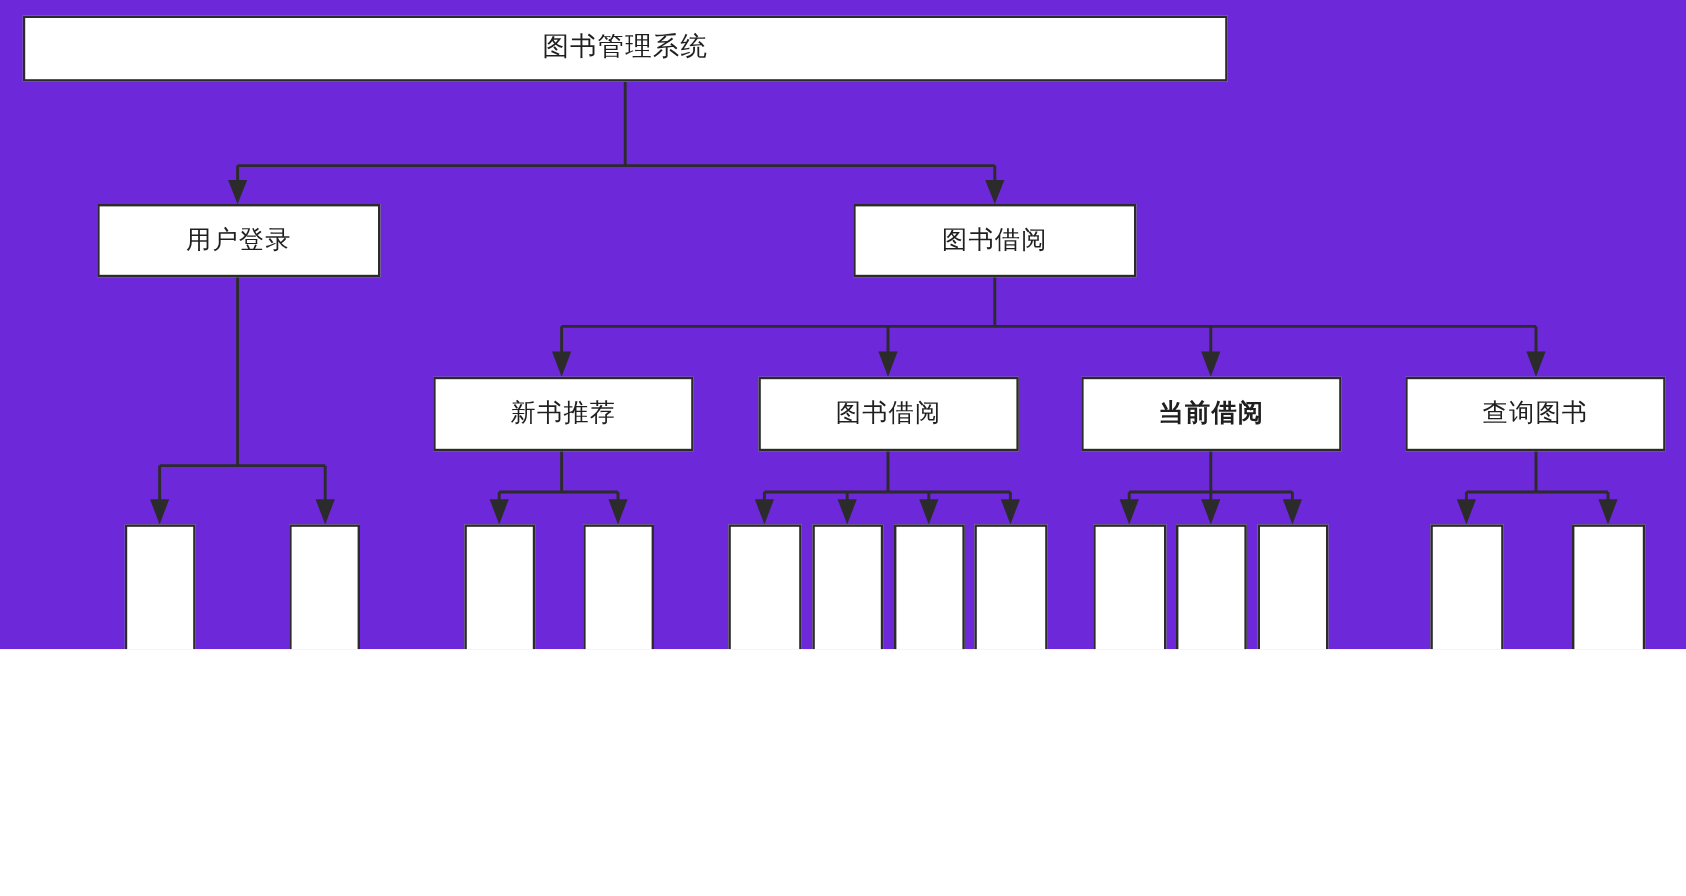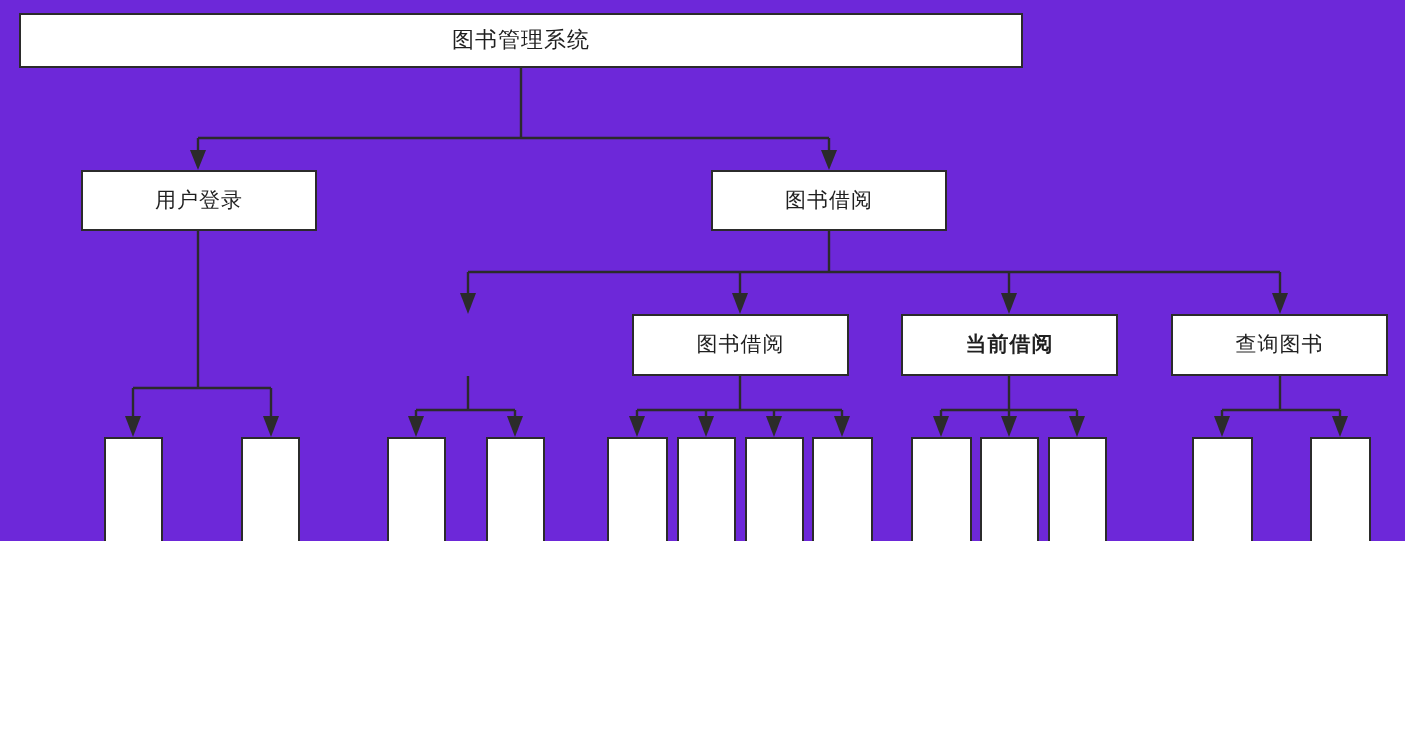--- a/index.html
+++ b/index.html
@@ -141,20 +141,21 @@
     <line x1="1340" y1="410" x2="1340" y2="418"></line>
     <polygon points="1332,416 1348,416 1340,437"></polygon>
   </svg>
 
   <div class="node h root" style="left:19px;top:13px;width:1004px;height:55px;">图书管理系统</div>
 
   <div class="node h" style="left:81px;top:170px;width:236px;height:61px;">用户登录</div>
 
   <div class="node h" style="left:711px;top:170px;width:236px;height:61px;">图书借阅</div>
 
+  <div class="node h" style="left:361px;top:314px;width:217px;height:62px;">新书推荐</div>
 
   <div class="node h" style="left:632px;top:314px;width:217px;height:62px;">图书借阅</div>
 
   <div class="node h" style="left:901px;top:314px;width:217px;height:62px;font-weight:bold;">当前借阅</div>
 
   <div class="node h" style="left:1171px;top:314px;width:217px;height:62px;">查询图书</div>
 
   <div class="node v" style="left:104px;top:437px;width:59px;height:296px;">
     <span class="vtext">用户登录</span>
   </div>

